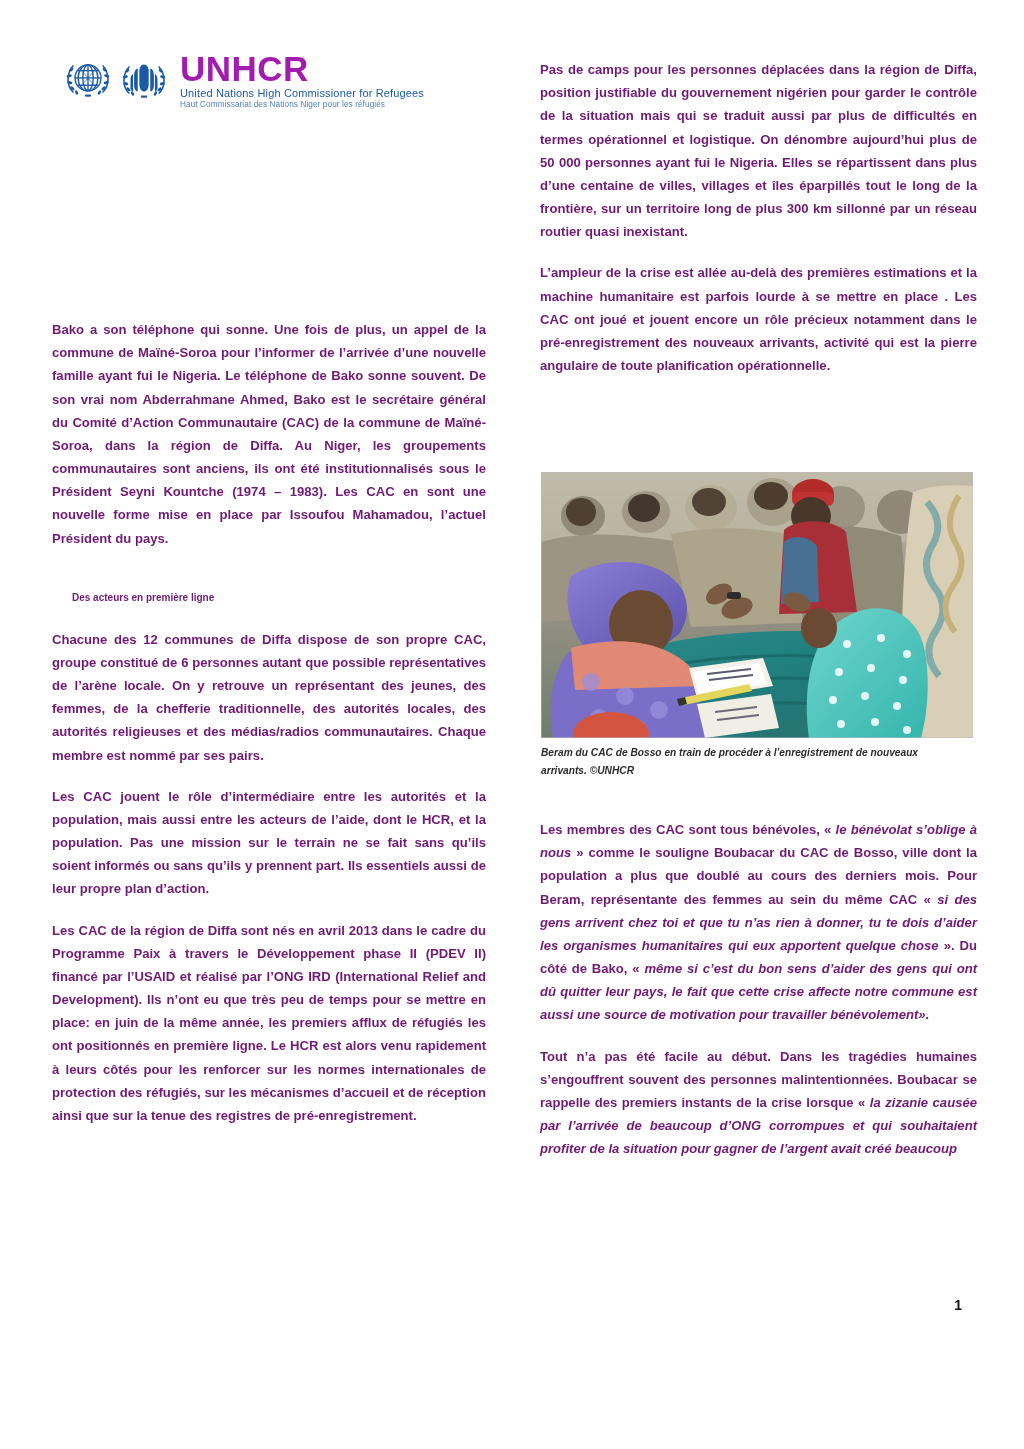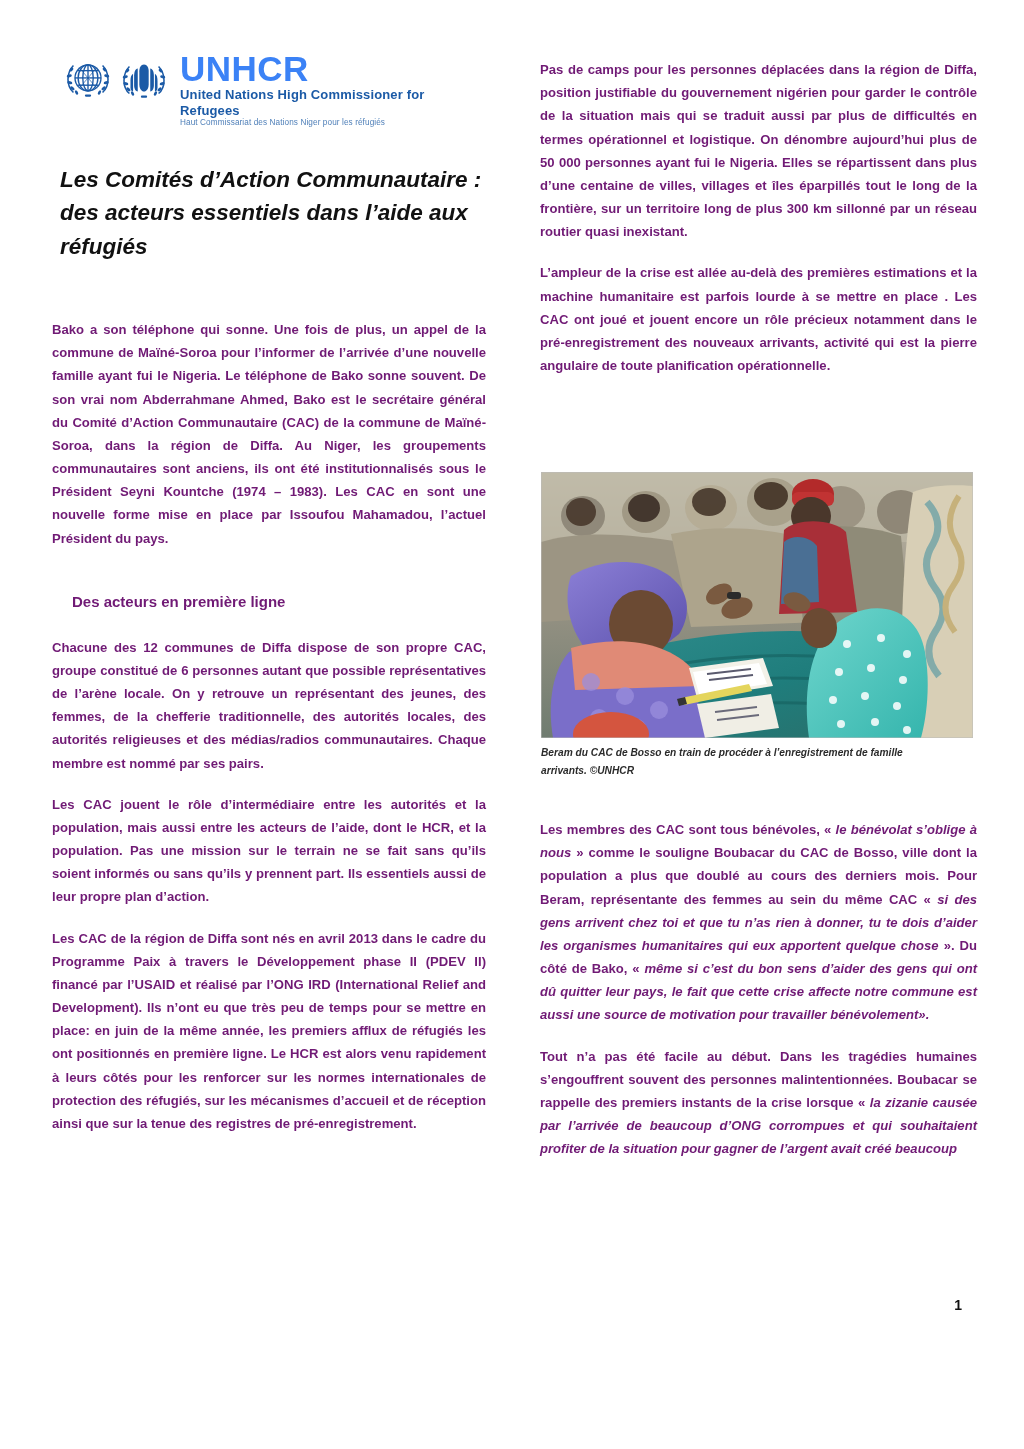--- a/index.html
+++ b/index.html
@@ -41,26 +41,26 @@
     margin-left: 10px;
     display: flex;
     flex-direction: column;
     justify-content: flex-start;
   }
   .logo-word {
     font-family: "Liberation Sans", sans-serif;
     font-weight: bold;
     font-size: 35px;
     letter-spacing: 0.5px;
-    color: #3b82f6;
+    color: #a21caf;
     line-height: 0.95;
   }
   .logo-sub1 {
-    font-size: 13px;
-    font-weight: bold;
+    font-size: 11px;
+    font-weight: normal;
     color: #1b5aa6;
     letter-spacing: 0.15px;
     margin-top: 2px;
     line-height: 1.2;
     filter: blur(0.35px);
   }
   .logo-sub2 {
     font-size: 8.2px;
     font-weight: normal;
     color: #4e7fb8;
@@ -98,21 +98,21 @@
   }
   .col-left  { left: 52px; top: 318px; width: 434px; }
   .col-right { left: 540px; top: 58px; width: 437px; }
 
   .para { margin: 0 0 18px 0; font-weight: bold; }
   .para.last { margin-bottom: 0; }
   .para i, .para em { font-style: italic; }
 
   .subhead {
     font-weight: bold;
-    font-size: 15px;
+    font-size: 10px;
     margin: 0 0 22px 0;
     line-height: 1.6;
     text-align: left;
     padding-left: 20px;
   }
 
   
   .photo-wrap {
     position: absolute;
     left: 541px;
@@ -211,25 +211,20 @@
         </g>
       </svg>
     </div>
     <div class="logo-text-block">
       <div class="logo-word">UNHCR</div>
       <div class="logo-sub1">United Nations High Commissioner for Refugees</div>
       <div class="logo-sub2">Haut Commissariat des Nations Niger pour les réfugiés</div>
     </div>
   </div>
 
-  <h1 class="doc-title">
-    <span>Les Comités d’Action Communautaire :</span>
-    <span>des acteurs essentiels dans l’aide aux</span>
-    <span>réfugiés</span>
-  </h1>
 
   <div class="col col-left">
     <p class="para">Bako a son téléphone qui sonne. Une fois de plus, un appel de la commune de Maïné-Soroa pour l’informer de l’arrivée d’une nouvelle famille ayant fui le Nigeria. Le téléphone de Bako sonne souvent. De son vrai nom Abderrahmane Ahmed, Bako est le secrétaire général du Comité d’Action Communautaire (CAC) de la commune de Maïné-Soroa, dans la région de Diffa. Au Niger, les groupements communautaires sont anciens, ils ont été institutionnalisés sous le Président Seyni Kountche (1974 – 1983). Les CAC en sont une nouvelle forme mise en place par Issoufou Mahamadou, l’actuel Président du pays.</p>
     <div style="height:22px"></div>
     <p class="subhead">Des acteurs en première ligne</p>
     <p class="para">Chacune des 12 communes de Diffa dispose de son propre CAC, groupe constitué de 6 personnes autant que possible représentatives de l’arène locale. On y retrouve un représentant des jeunes, des femmes, de la chefferie traditionnelle, des autorités locales, des autorités religieuses et des médias/radios communautaires. Chaque membre est nommé par ses pairs.</p>
     <p class="para">Les CAC jouent le rôle d’intermédiaire entre les autorités et la population, mais aussi entre les acteurs de l’aide, dont le HCR, et la population. Pas une mission sur le terrain ne se fait sans qu’ils soient informés ou sans qu’ils y prennent part. Ils essentiels aussi de leur propre plan d’action.</p>
     <p class="para last">Les CAC de la région de Diffa sont nés en avril 2013 dans le cadre du Programme Paix à travers le Développement phase II (PDEV II) financé par l’USAID et réalisé par l’ONG IRD (International Relief and Development). Ils n’ont eu que très peu de temps pour se mettre en place: en juin de la même année, les premiers afflux de réfugiés les ont positionnés en première ligne.  Le HCR est alors venu rapidement à leurs côtés pour les renforcer sur les normes internationales de protection des réfugiés, sur les mécanismes d’accueil et de réception ainsi que sur la tenue des registres de pré-enregistrement.</p>
   </div>
 
@@ -358,21 +353,21 @@
         <ellipse cx="196" cy="136" rx="16" ry="10" transform="rotate(-18 196 136)"></ellipse>
         <ellipse cx="178" cy="122" rx="14" ry="9" transform="rotate(-30 178 122)"></ellipse>
         <ellipse cx="256" cy="130" rx="14" ry="9" transform="rotate(20 256 130)"></ellipse>
       </g>
       <rect x="186" y="120" width="14" height="7" rx="3" fill="#2b2b2b"></rect>
 
       <rect x="0" y="0" width="432" height="266" fill="none" stroke="#bbbbbb" stroke-width="1"></rect>
     </svg>
   </div>
 
-  <div class="caption">Beram du CAC de Bosso en train de procéder à l’enregistrement de famille arrivants. ©UNHCR</div>
+  <div class="caption">Beram du CAC de Bosso en train de procéder à l’enregistrement de nouveaux arrivants. ©UNHCR</div>
 
   <div class="col" style="left:540px; top:818px; width:437px;">
     <p class="para">
       <span>Les membres des CAC sont tous bénévoles, « </span><i>le bénévolat s’oblige à nous</i><span> » comme le souligne Boubacar du CAC de Bosso, ville dont la population a plus que doublé au cours des derniers mois. Pour Beram, représentante des femmes au sein du même CAC « </span><i>si des gens arrivent chez toi et que tu n’as rien à donner, tu te dois d’aider les organismes humanitaires qui eux apportent quelque chose</i><span> ».  Du côté de Bako, « </span><i>même si c’est du bon sens d’aider des gens qui ont dû quitter leur pays, le fait que cette crise affecte notre commune est aussi une source de motivation pour travailler bénévolement».</i>
     </p>
     <p class="para last">
       <span>Tout n’a pas été facile au début. Dans les tragédies humaines s’engouffrent souvent des personnes malintentionnées. Boubacar se rappelle des premiers instants de la crise lorsque « </span><i>la zizanie causée par l’arrivée de beaucoup d’ONG corrompues et qui souhaitaient profiter de la situation pour gagner de l’argent avait créé beaucoup</i>
     </p>
   </div>
 

